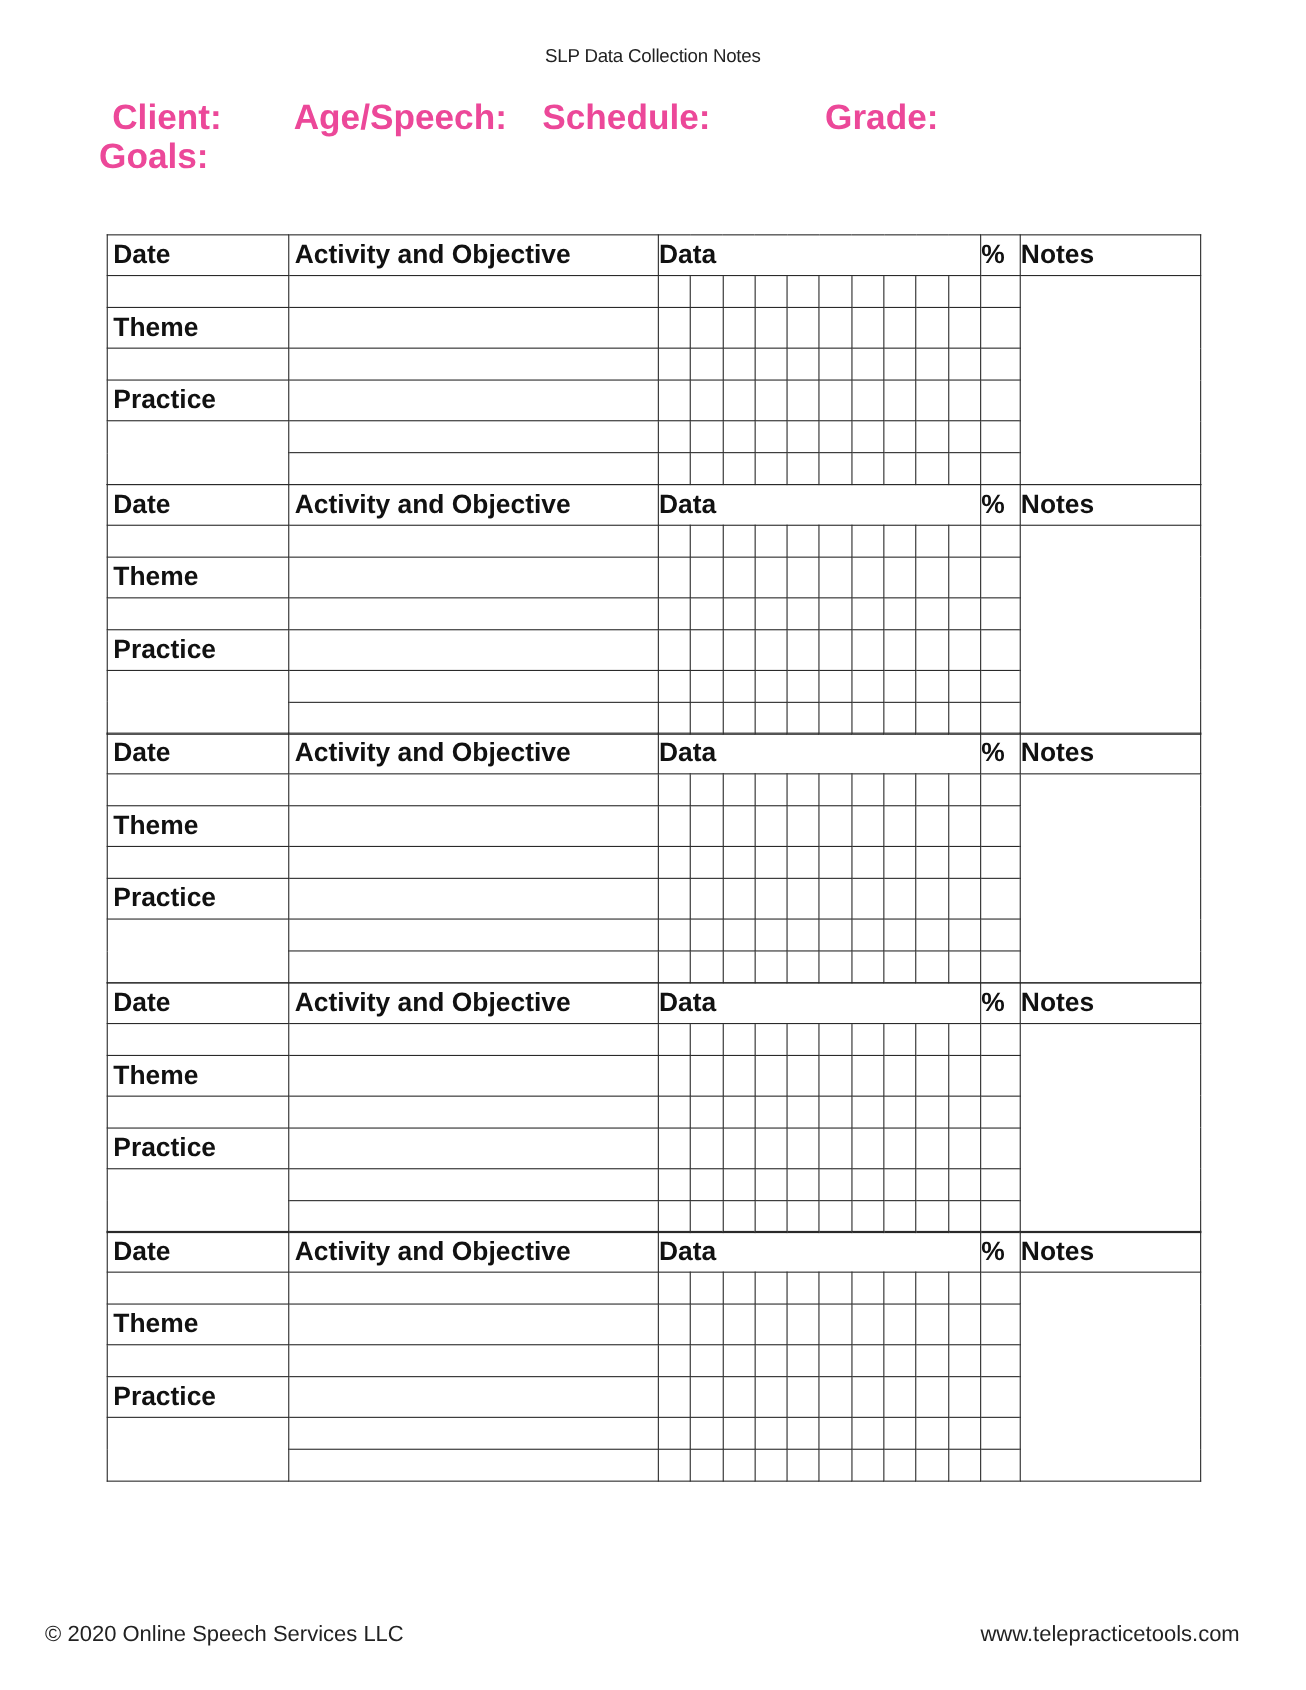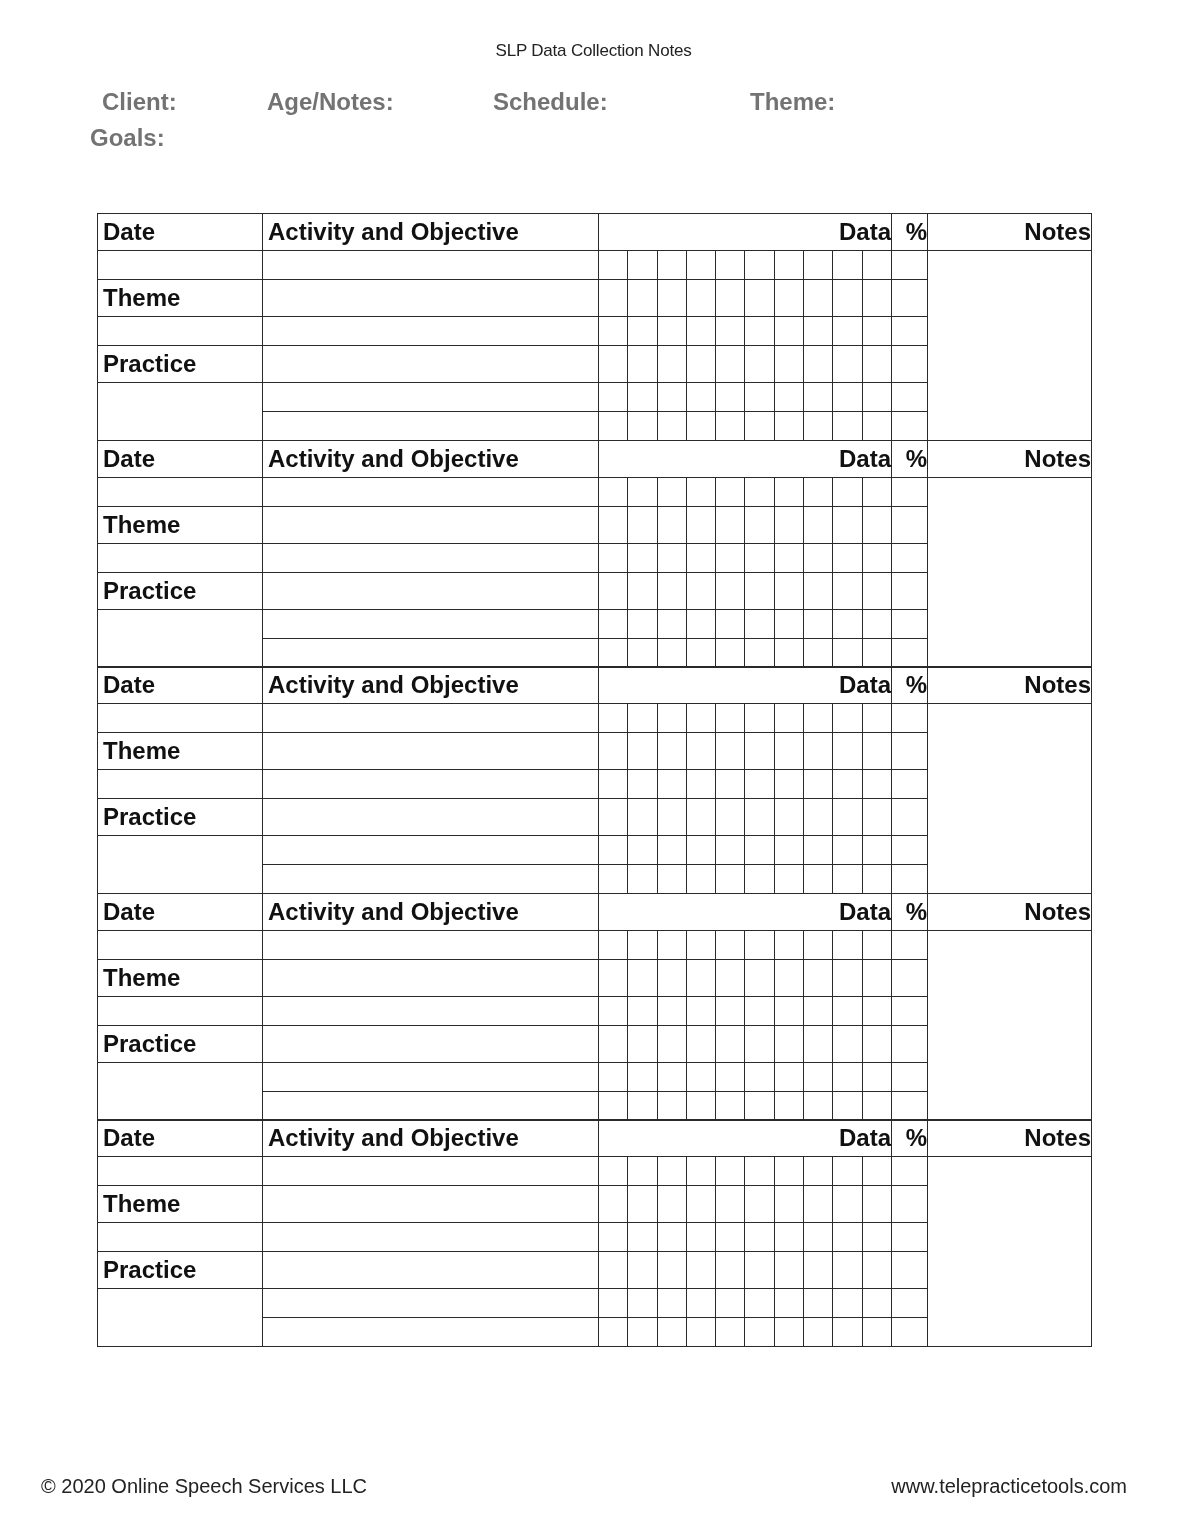--- a/index.html
+++ b/index.html
@@ -1,40 +1,40 @@
 <!DOCTYPE html>
 <html><head>
 <meta charset="utf-8">
 <style>
   html, body { margin: 0; padding: 0; background: #ffffff; }
   body { width: 1187px; height: 1536px; position: relative; overflow: hidden;
          font-family: "Liberation Sans", sans-serif; color: #111; }
   .title { position: absolute; left: 0; width: 1187px; top: 41px; text-align: center;
            font-size: 17px; color: #222; letter-spacing: -0.2px; }
-  .field { position: absolute; font-weight: bold; font-size: 24px; color: #737373; }
+  .field { position: absolute; font-weight: bold; font-size: 32px; color: #ec4899; }
   .sheet { position: absolute; left: 97px; top: 213px; width: 872px; }
   table.block { border-collapse: collapse; table-layout: fixed; width: 994px; }
   table.block td { border: 1.5px solid #2a2a2a; padding: 0; box-sizing: border-box;
                    font-size: 24px; font-weight: bold; vertical-align: middle; }
   td.lbl { padding-left: 5px !important; }
-  td.center { text-align: right; }
+  td.center { text-align: left; }
   tr.h-hdr td { height: 37px; }
   tr.h-sm td { height: 29px; }
   tr.h-lg td { height: 37px; }
   .footer { position: absolute; top: 1475px; font-size: 20px; color: #222; }
 </style>
 </head>
 <body>
 
 <div class="title">SLP Data Collection Notes</div>
 
 <div class="field" style="left:102px; top:88px;">Client:</div>
-<div class="field" style="left:267px; top:88px;">Age/Notes:</div>
+<div class="field" style="left:267px; top:88px;">Age/Speech:</div>
 <div class="field" style="left:493px; top:88px;">Schedule:</div>
-<div class="field" style="left:750px; top:88px;">Theme:</div>
+<div class="field" style="left:750px; top:88px;">Grade:</div>
 <div class="field" style="left:90px; top:124px;">Goals:</div>
 
 <div class="sheet" id="sheet">
     <table class="block">
       <colgroup>
         <col style="width:165px">
         <col style="width:336px">
         <col style="width:29.3px">
         <col style="width:29.3px">
         <col style="width:29.3px">

